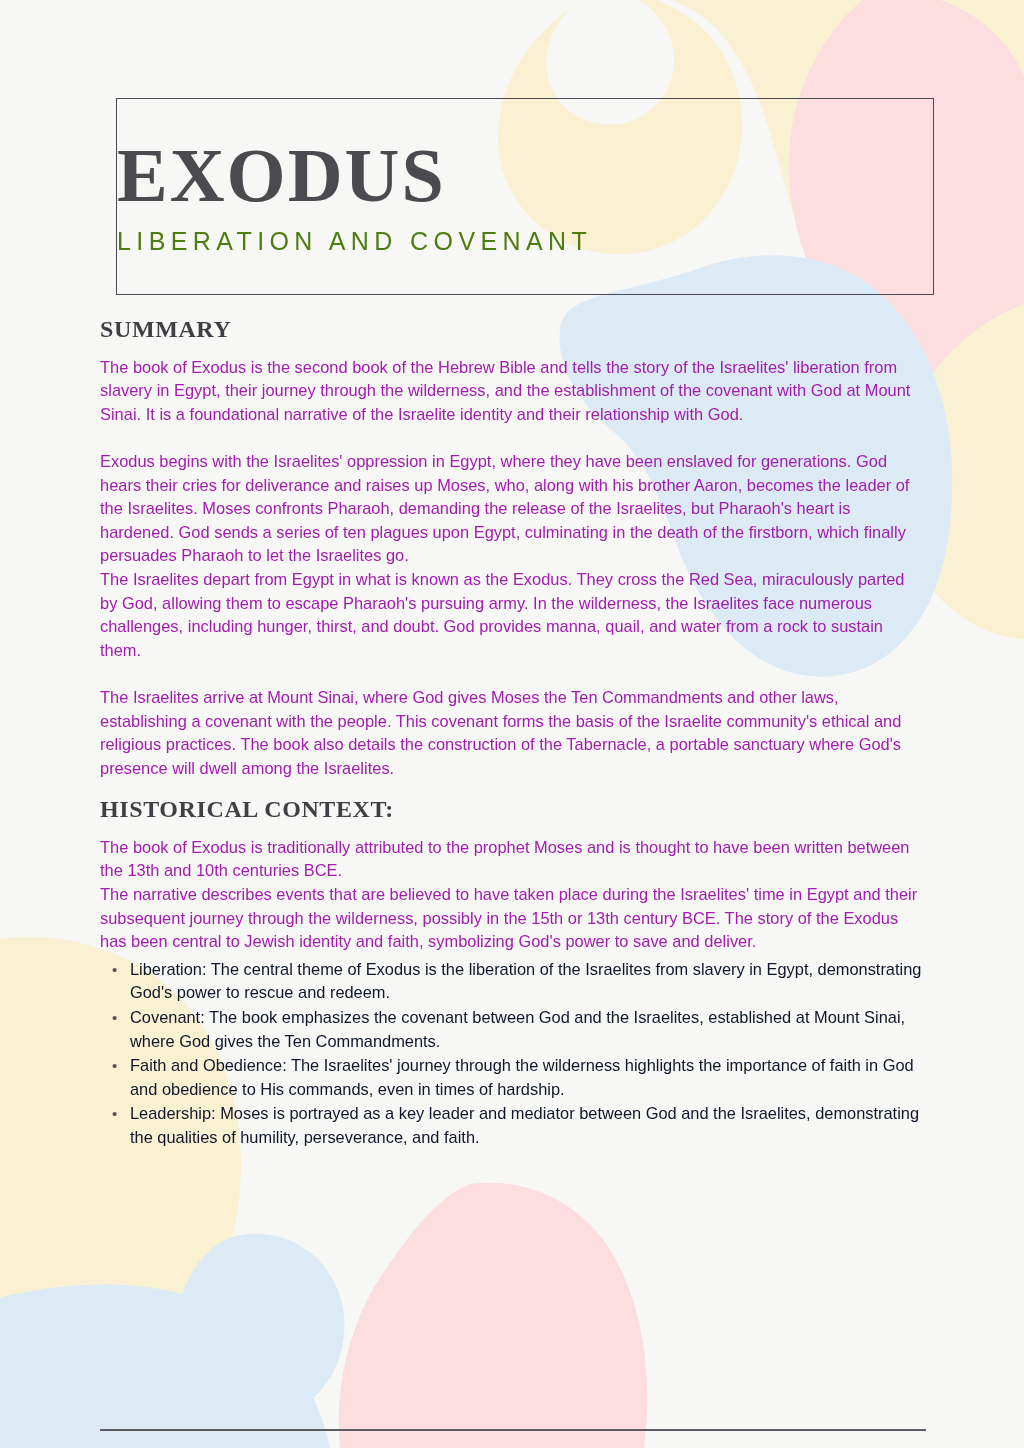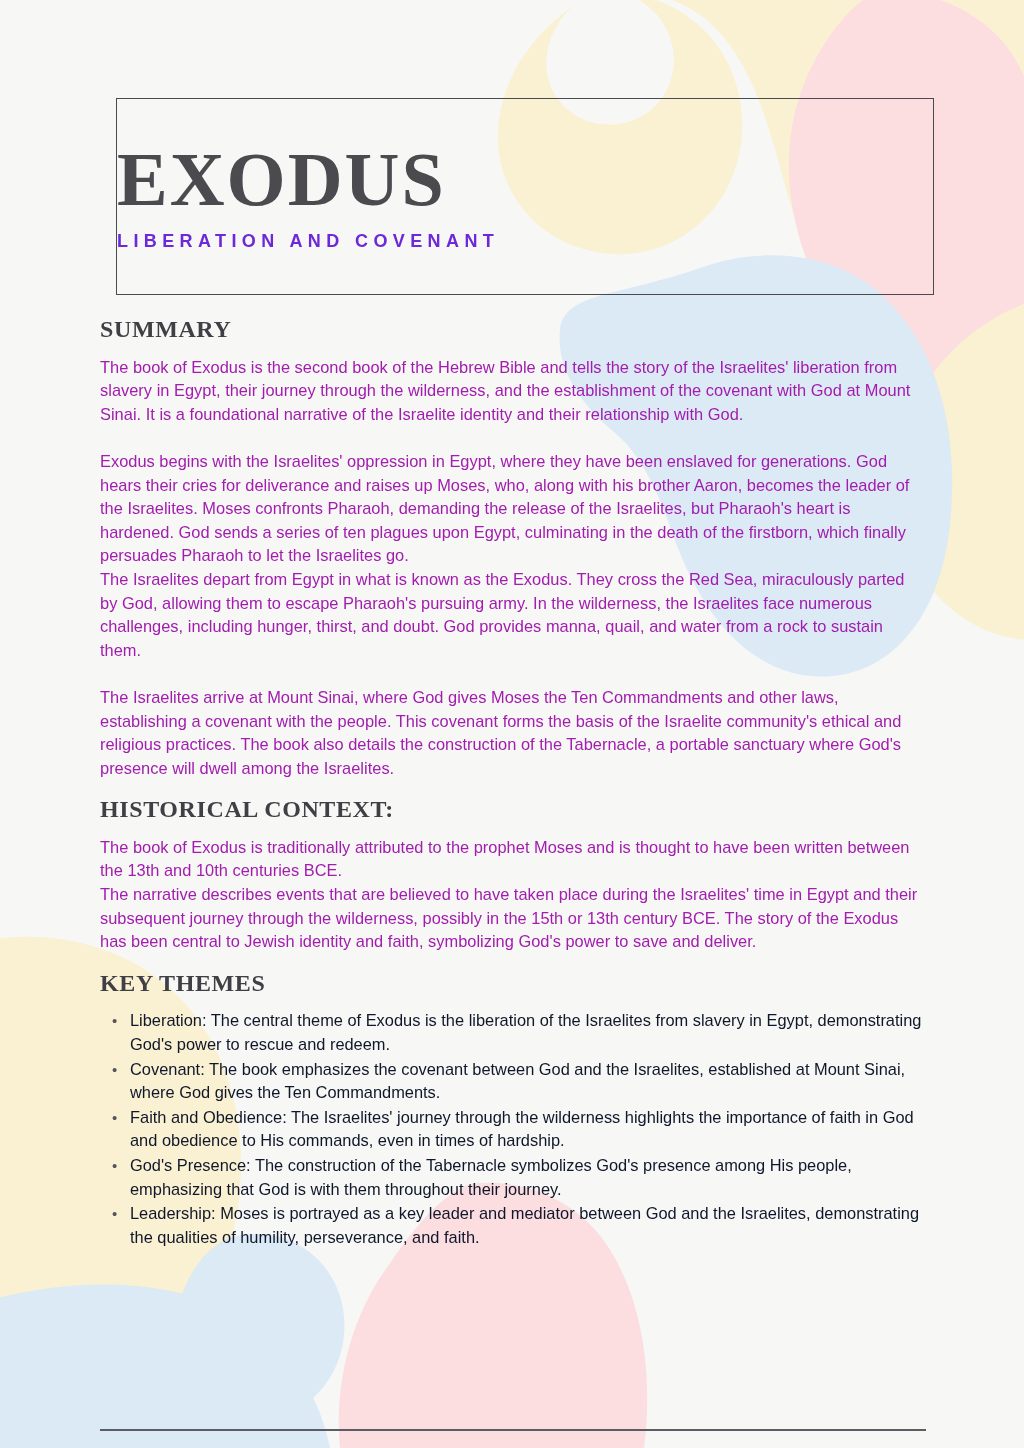--- a/index.html
+++ b/index.html
@@ -54,26 +54,26 @@
     font-weight: bold;
     font-size: 76px;
     letter-spacing: 2px;
     color: #4A4A4F;
     line-height: 1;
     margin: 0 0 14px 0;
     text-align: center;
   }
   .doc-subtitle {
     font-family: "Liberation Sans", sans-serif;
-    font-size: 18px;
+    font-size: 25px;
     letter-spacing: 5.4px;
-    color: #6d28d9;
+    color: #4d7c0f;
     margin: 0;
     text-align: center;
-    font-weight: 700;
+    font-weight: 400;
   }
   .body-area {
     position: absolute;
     left: 100px;
     top: 316px;
     width: 824px;
   }
   h2.section-heading {
     font-family: "Liberation Serif", serif;
     font-weight: bold;
@@ -226,27 +226,25 @@
 
       <p class="para">The Israelites arrive at Mount Sinai, where God gives Moses the Ten Commandments and other laws, establishing a covenant with the people. This covenant forms the basis of the Israelite community's ethical and religious practices. The book also details the construction of the Tabernacle, a portable sanctuary where God's presence will dwell among the Israelites.</p>
 
 
       <h2 class="section-heading tight-top">HISTORICAL CONTEXT:</h2>
 
       <p class="para">The book of Exodus is traditionally attributed to the prophet Moses and is thought to have been written between the 13th and 10th centuries BCE.</p>
 
       <p class="para">The narrative describes events that are believed to have taken place during the Israelites' time in Egypt and their subsequent journey through the wilderness, possibly in the 15th or 13th century BCE. The story of the Exodus has been central to Jewish identity and faith, symbolizing God's power to save and deliver.</p>
 
-      <h2 class="section-heading tight-top">KEY THEMES</h2>
 
       <ul class="themes">
         <li>Liberation: The central theme of Exodus is the liberation of the Israelites from slavery in Egypt, demonstrating God's power to rescue and redeem.</li>
         <li>Covenant: The book emphasizes the covenant between God and the Israelites, established at Mount Sinai, where God gives the Ten Commandments.</li>
         <li>Faith and Obedience: The Israelites' journey through the wilderness highlights the importance of faith in God and obedience to His commands, even in times of hardship.</li>
-        <li>God's Presence: The construction of the Tabernacle symbolizes God's presence among His people, emphasizing that God is with them throughout their journey.</li>
         <li>Leadership: Moses is portrayed as a key leader and mediator between God and the Israelites, demonstrating the qualities of humility, perseverance, and faith.</li>
       </ul>
 
     </div>
   </div>
 
   <div class="footer-rule"></div>
 
 </div>
 

